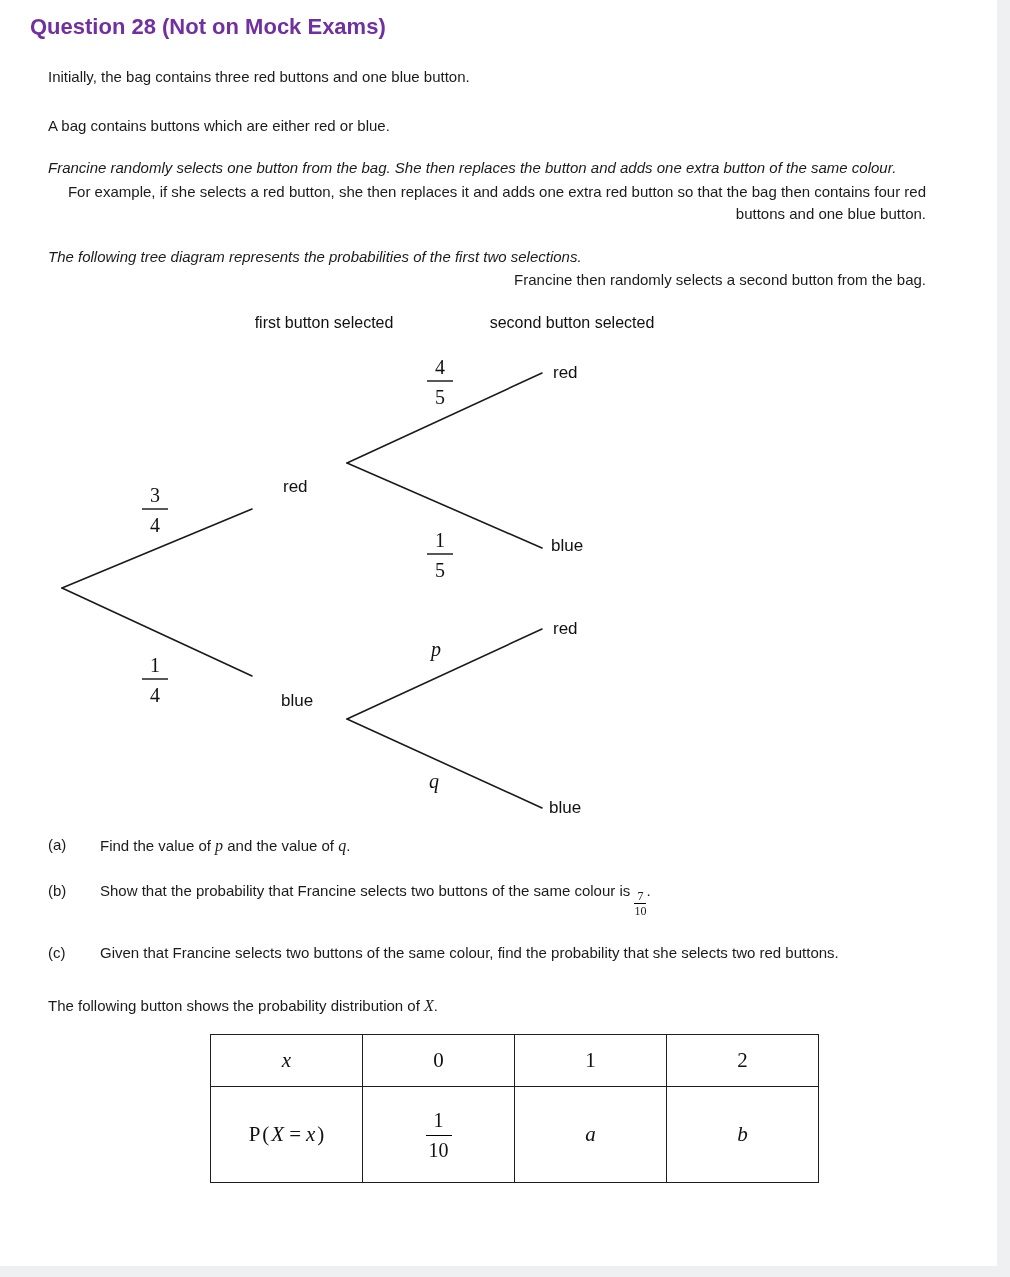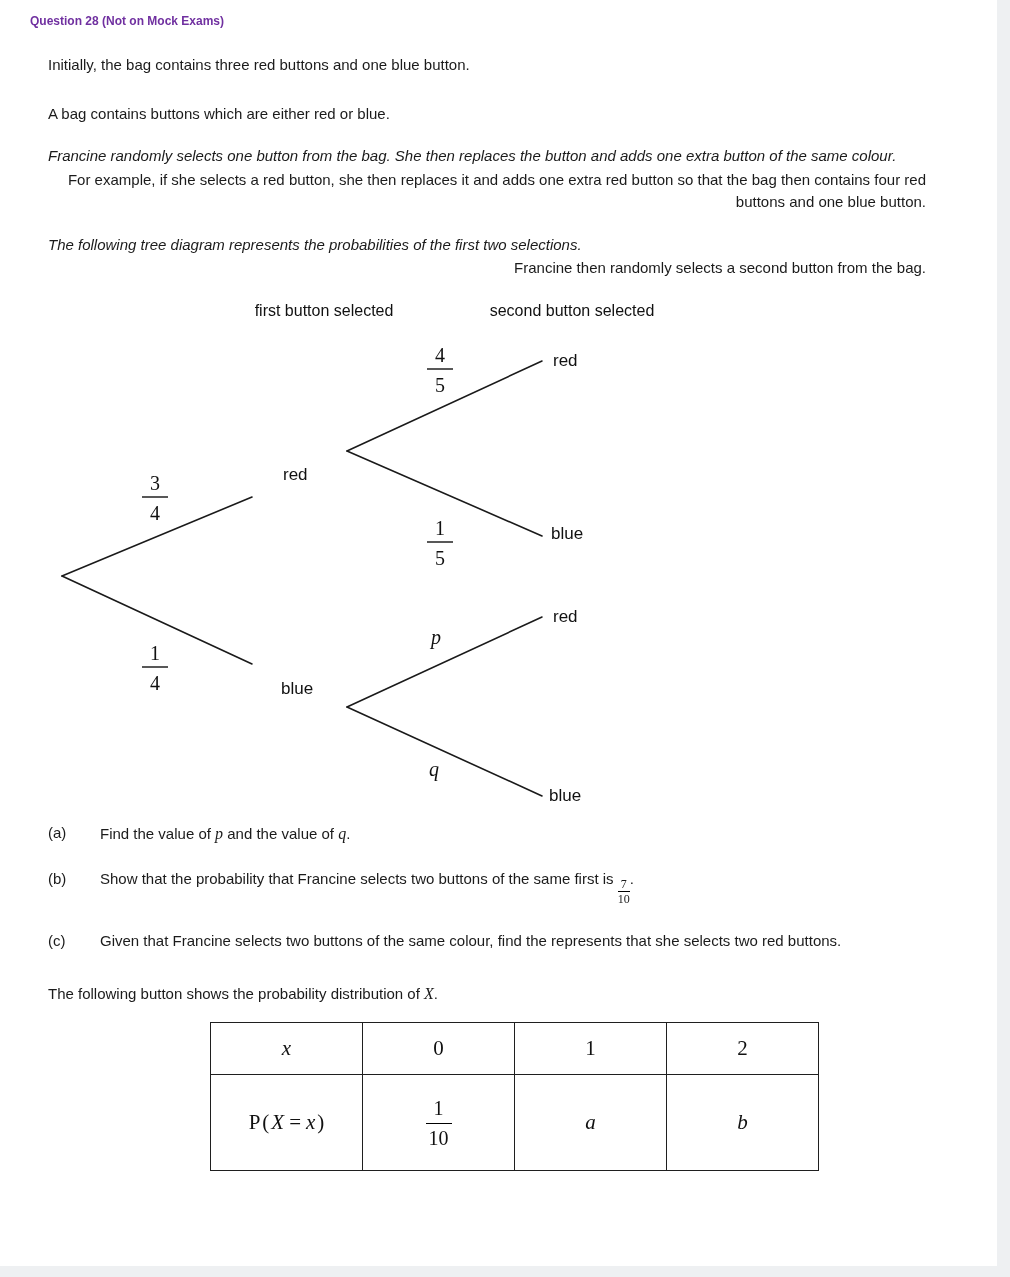--- a/index.html
+++ b/index.html
@@ -6,21 +6,21 @@
   html, body { background:#eef0f2; }
   .page {
     width: 997px;
     min-height: 1266px;
     background: #ffffff;
     font-family: "Liberation Sans", sans-serif;
     color: #1b1b1b;
     padding: 14px 0 36px 0;
   }
   .title {
-    font-size: 12px;
+    font-size: 22px;
     font-weight: bold;
     color: #7030a0;
     margin-left: 30px;
   }
   .content { margin-left: 48px; margin-right: 30px; }
   .para {
     font-size: 15px;
     line-height: 1.5;
     max-width: 878px;
   }
@@ -140,30 +140,30 @@
     <div class="part" style="margin-top:8px">
       <span class="part-label">(a)</span>
       <span class="part-text">
         <span>Find the value of </span><span class="math">p</span><span> and the value of </span><span class="math">q</span><span>.</span>
       </span>
     </div>
 
     <div class="part" style="margin-top:22px">
       <span class="part-label">(b)</span>
       <span class="part-text">
-        <span>Show that the probability that Francine selects two buttons of the same first is </span><span class="ifrac">
+        <span>Show that the probability that Francine selects two buttons of the same colour is </span><span class="ifrac">
             <span class="num">7</span>
             <span class="den">10</span>
           </span><span>.</span>
       </span>
     </div>
 
     <div class="part" style="margin-top:24px">
       <span class="part-label">(c)</span>
-      <span class="part-text">Given that Francine selects two buttons of the same colour, find the represents that she selects two red buttons.</span>
+      <span class="part-text">Given that Francine selects two buttons of the same colour, find the probability that she selects two red buttons.</span>
     </div>
 
 
     <p class="para" style="margin-top:30px">
       <span>The following button shows the probability distribution of </span><span class="math">X</span><span>.</span>
     </p>
 
     <table class="dist-table">
       <tbody>
         <tr class="r1">

